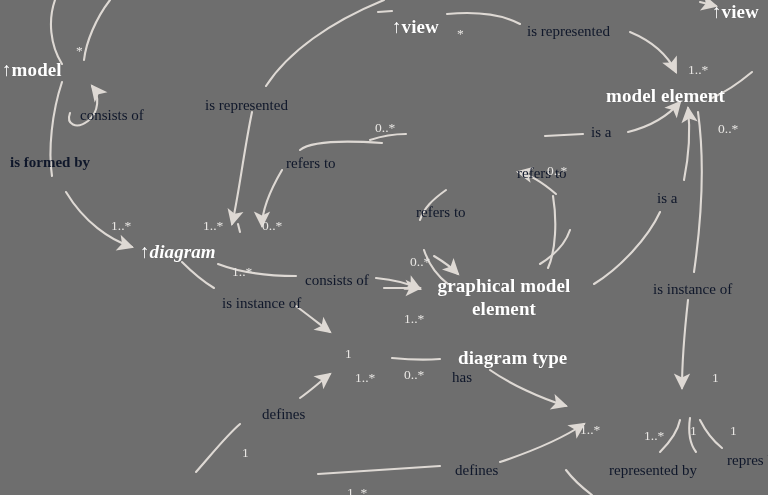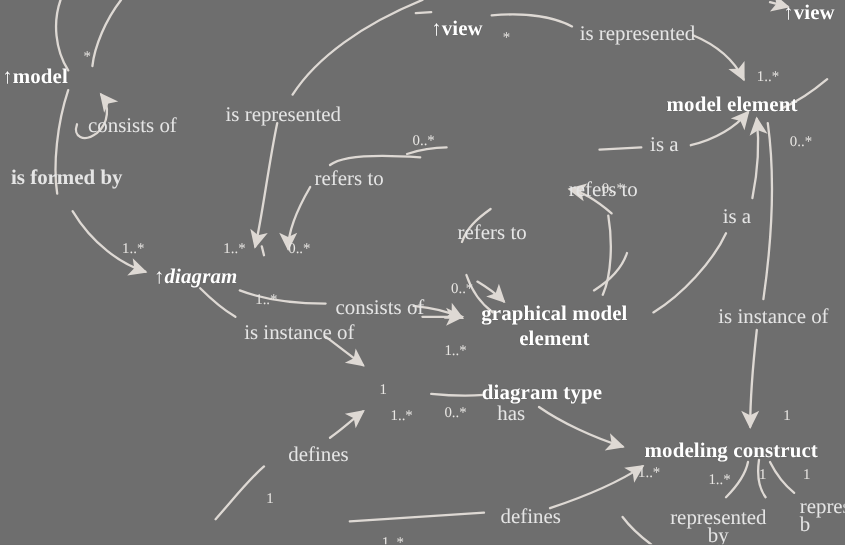--- a/index.html
+++ b/index.html
@@ -33,23 +33,23 @@
     letter-spacing: 0.1px;
     white-space: nowrap;
     text-shadow: 0 0 1px rgba(0,0,0,0.25);
   }
   .node.two-line {
     white-space: normal;
     text-align: center;
   }
   .rel {
     position: absolute;
-    color: #e5e5e5;
+    color: #0f172a;
     font-weight: normal;
-    font-size: 19px;
+    font-size: 15px;
     line-height: 18px;
     white-space: nowrap;
   }
   .rel.two-line {
     white-space: normal;
     text-align: center;
     line-height: 17px;
   }
   .mult {
     position: absolute;
@@ -150,23 +150,22 @@
 
   <div class="node" style="left:712px; top:0px;">↑view</div>
 
   <div class="node" style="left:606px; top:84px;">model element</div>
 
 
   <div class="node" style="left:140px; top:240px;font-style:italic;">↑diagram</div>
 
   <div class="node two-line" style="left:428px; top:274px; width:152px;">graphical model element</div>
 
-  <div class="node" style="left:438px; top:346px;">diagram type</div>
-
-  <div class="node" style="left:586px; top:398px;">modeling construct</div>
+  <div class="node" style="left:458px; top:346px;">diagram type</div>
+
 
 
   <div class="rel" style="left:80px; top:106px;">consists of</div>
 
   <div class="rel" style="left:10px; top:153px;font-weight:bold;">is formed by</div>
 
   <div class="rel" style="left:205px; top:96px;">is represented</div>
 
   <div class="rel" style="left:286px; top:154px;">refers to</div>
 

